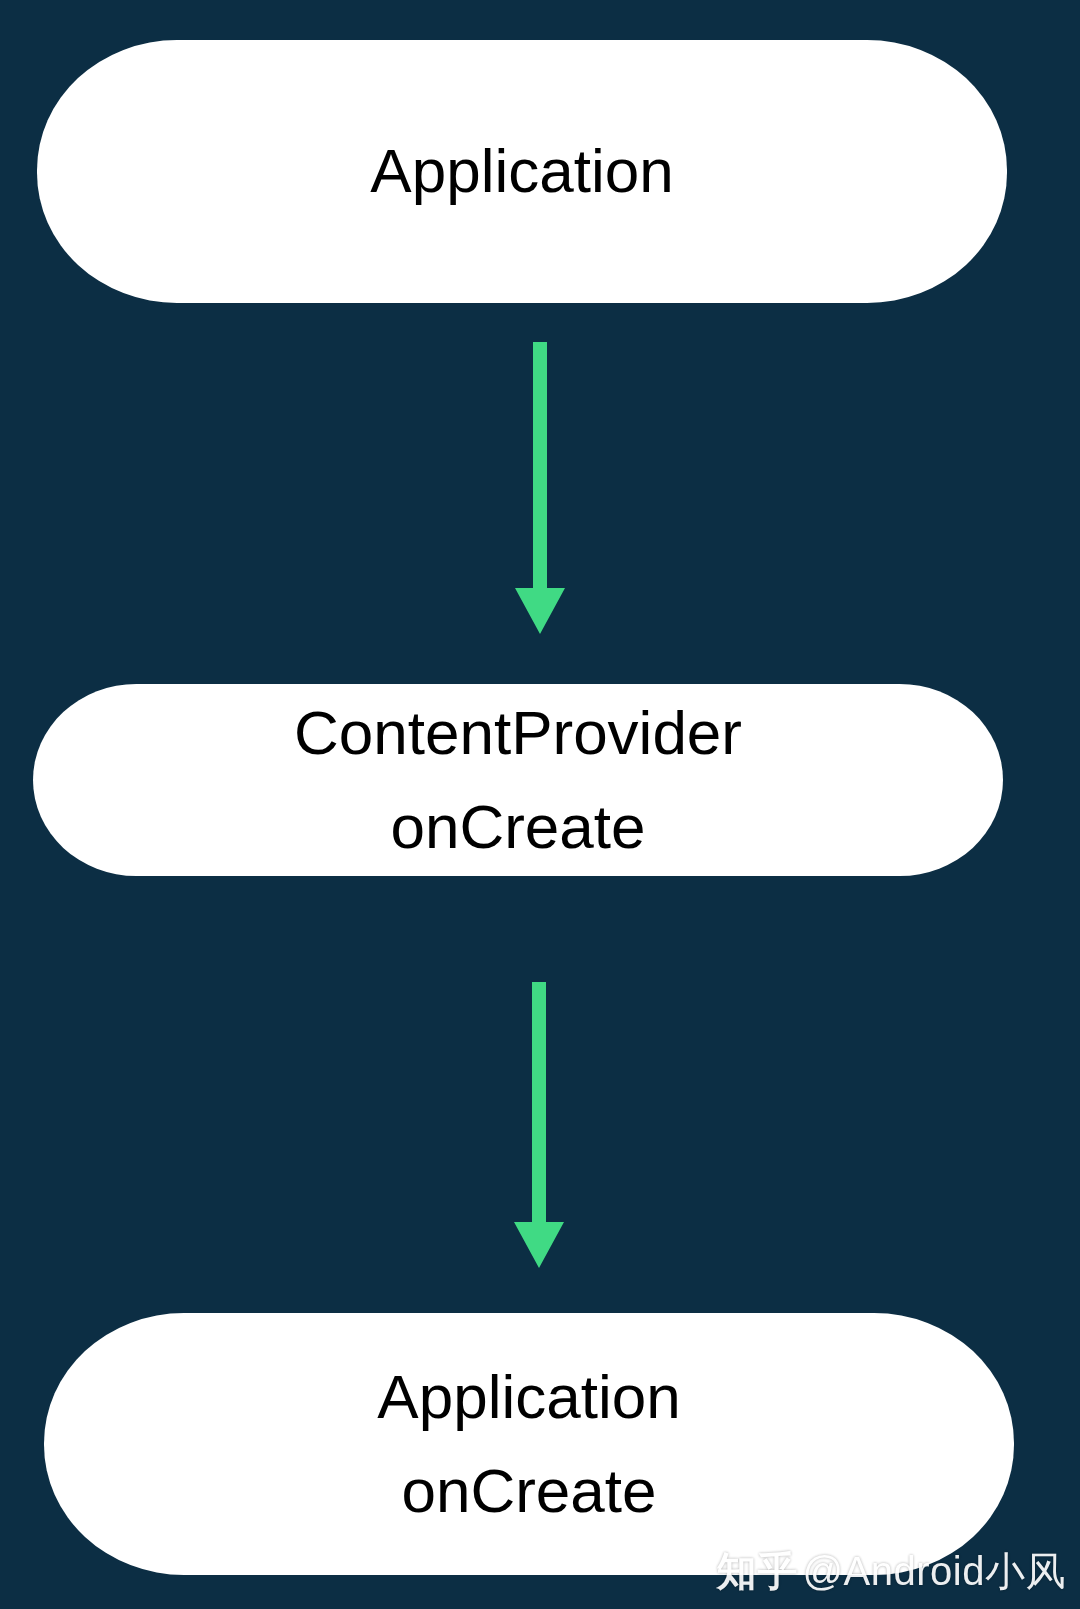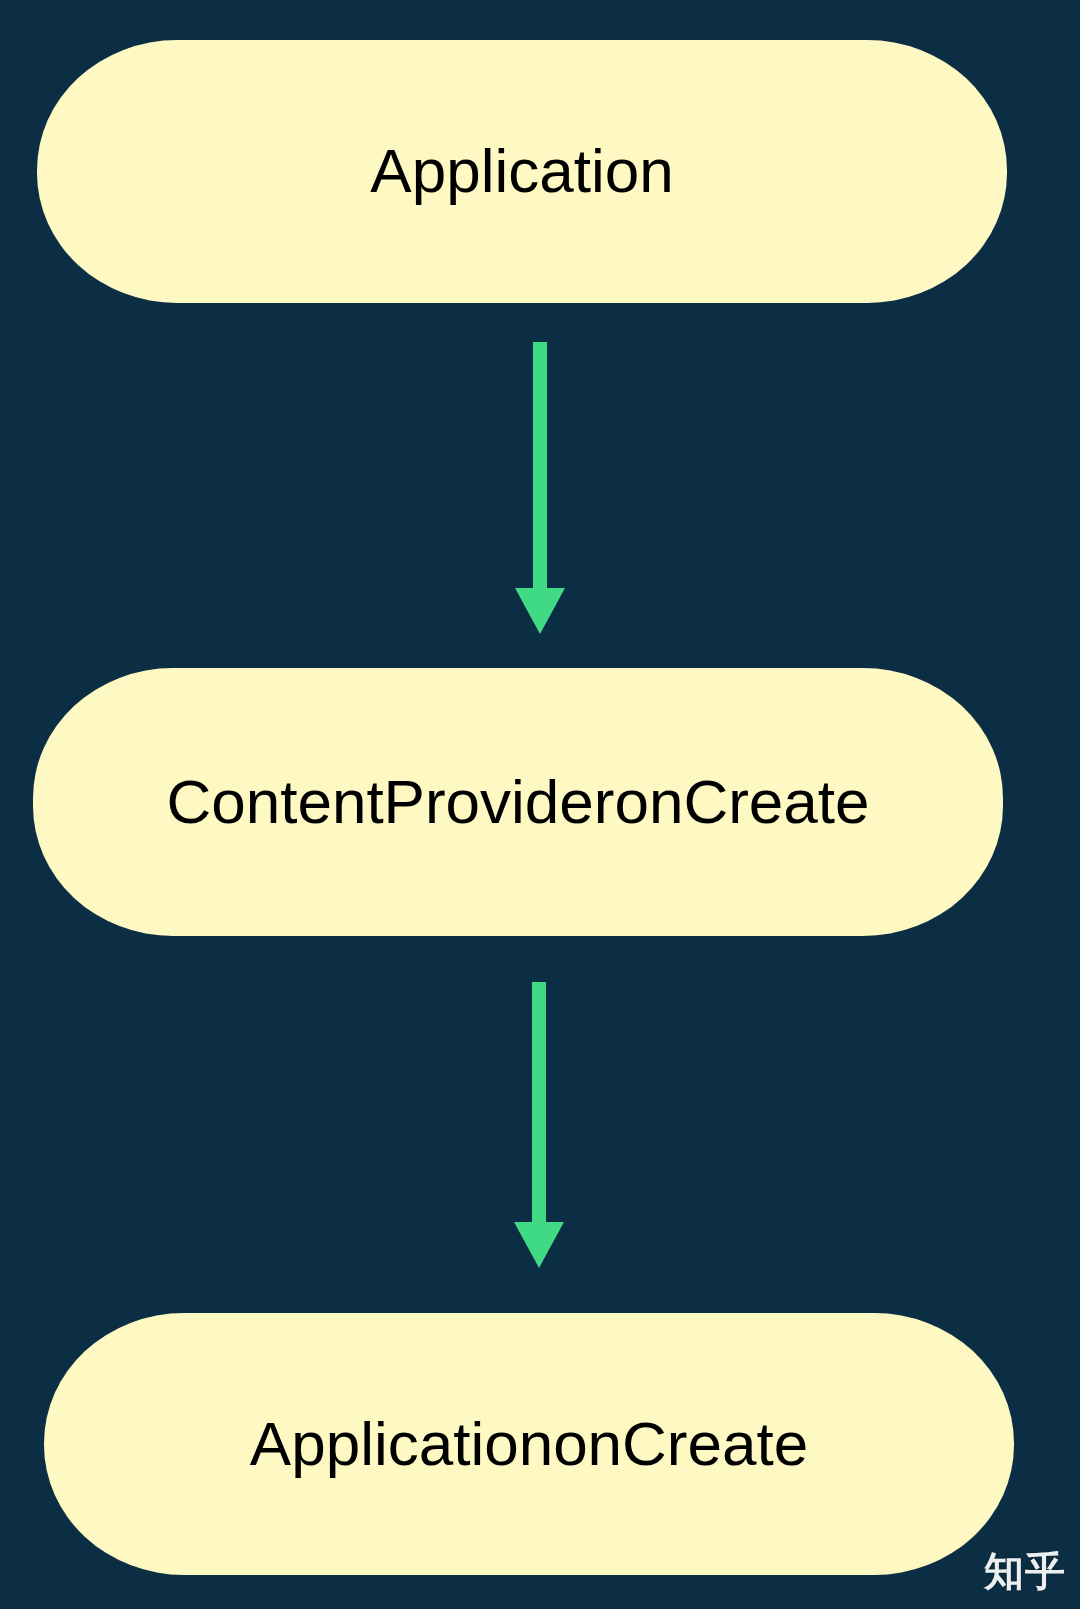--- a/index.html
+++ b/index.html
@@ -16,39 +16,40 @@
     position: relative;
     width: 1080px;
     height: 1609px;
     background: #0c2e44;
     overflow: hidden;
   }
 
   
   .node {
     position: absolute;
-    background: #fef9c3;
+    background: #ffffff;
     border-radius: 140px / 130px;
     display: flex;
+    flex-direction: column;
     align-items: center;
     justify-content: center;
     box-sizing: border-box;
   }
   .node .line {
     color: #000000;
     font-size: 62px;
     line-height: 1.52;
     font-weight: 400;
     letter-spacing: 0px;
     text-align: center;
     white-space: nowrap;
   }
 
   #node-1 { left: 37px;  top: 40px;   width: 970px; height: 263px; }
-  #node-2 { left: 33px;  top: 668px;  width: 970px; height: 268px; }
+  #node-2 { left: 33px;  top: 684px;  width: 970px; height: 192px; }
   #node-3 { left: 44px;  top: 1313px; width: 970px; height: 262px; }
 
   
   .arrow {
     position: absolute;
     width: 56px;
     display: block;
   }
   #arrow-1 { left: 512px; top: 342px; height: 292px; }
   #arrow-2 { left: 511px; top: 982px; height: 286px; }
@@ -102,15 +103,16 @@
     <path d="M 21 0 L 35 0 L 35 240 L 53 240 L 28 286 L 3 240 L 21 240 Z" fill="#40da84"></path>
   </svg>
 
   <div id="node-3" class="node">
     <div class="line">Application</div>
     <div class="line">onCreate</div>
   </div>
 
   <div id="watermark">
     <span class="zhihu-logo">知乎</span>
+    <span class="handle">@Android小风</span>
   </div>
 
 </div>
 
 </body></html>

